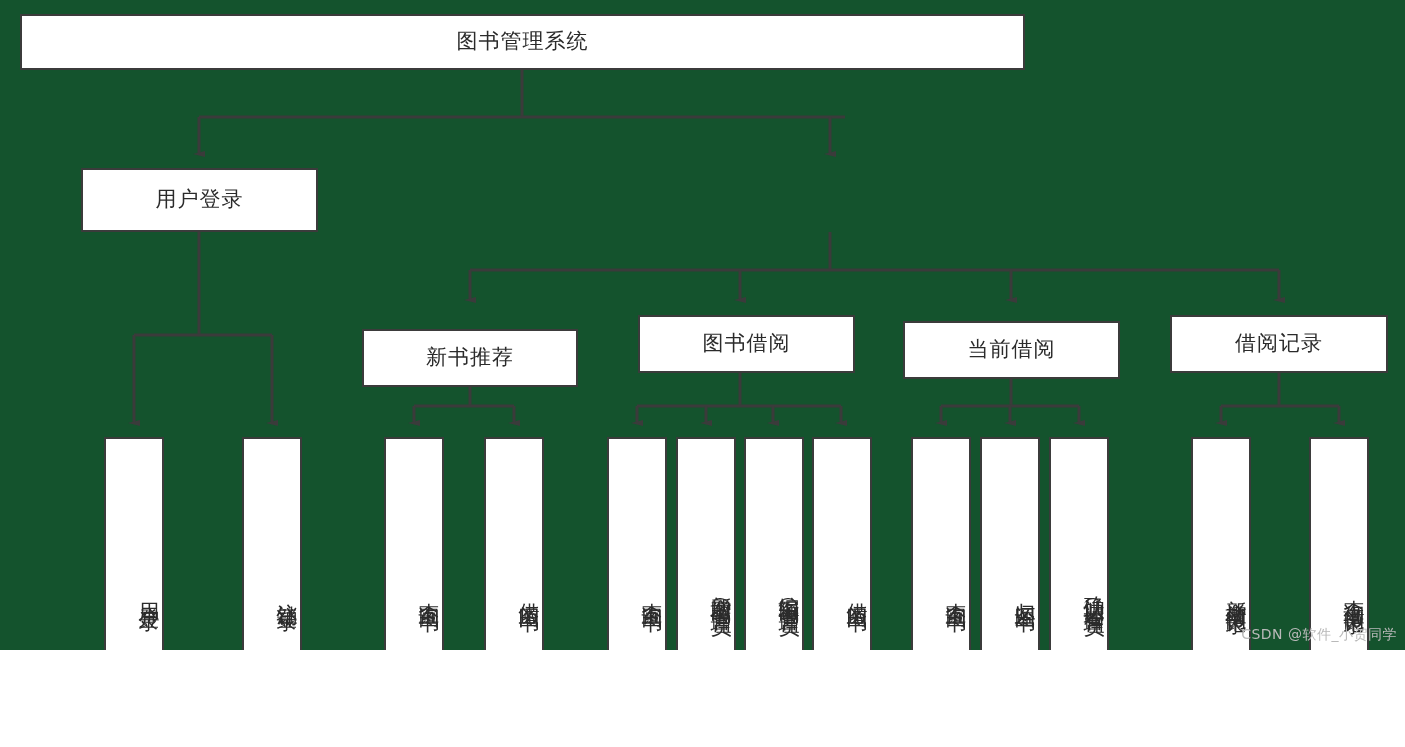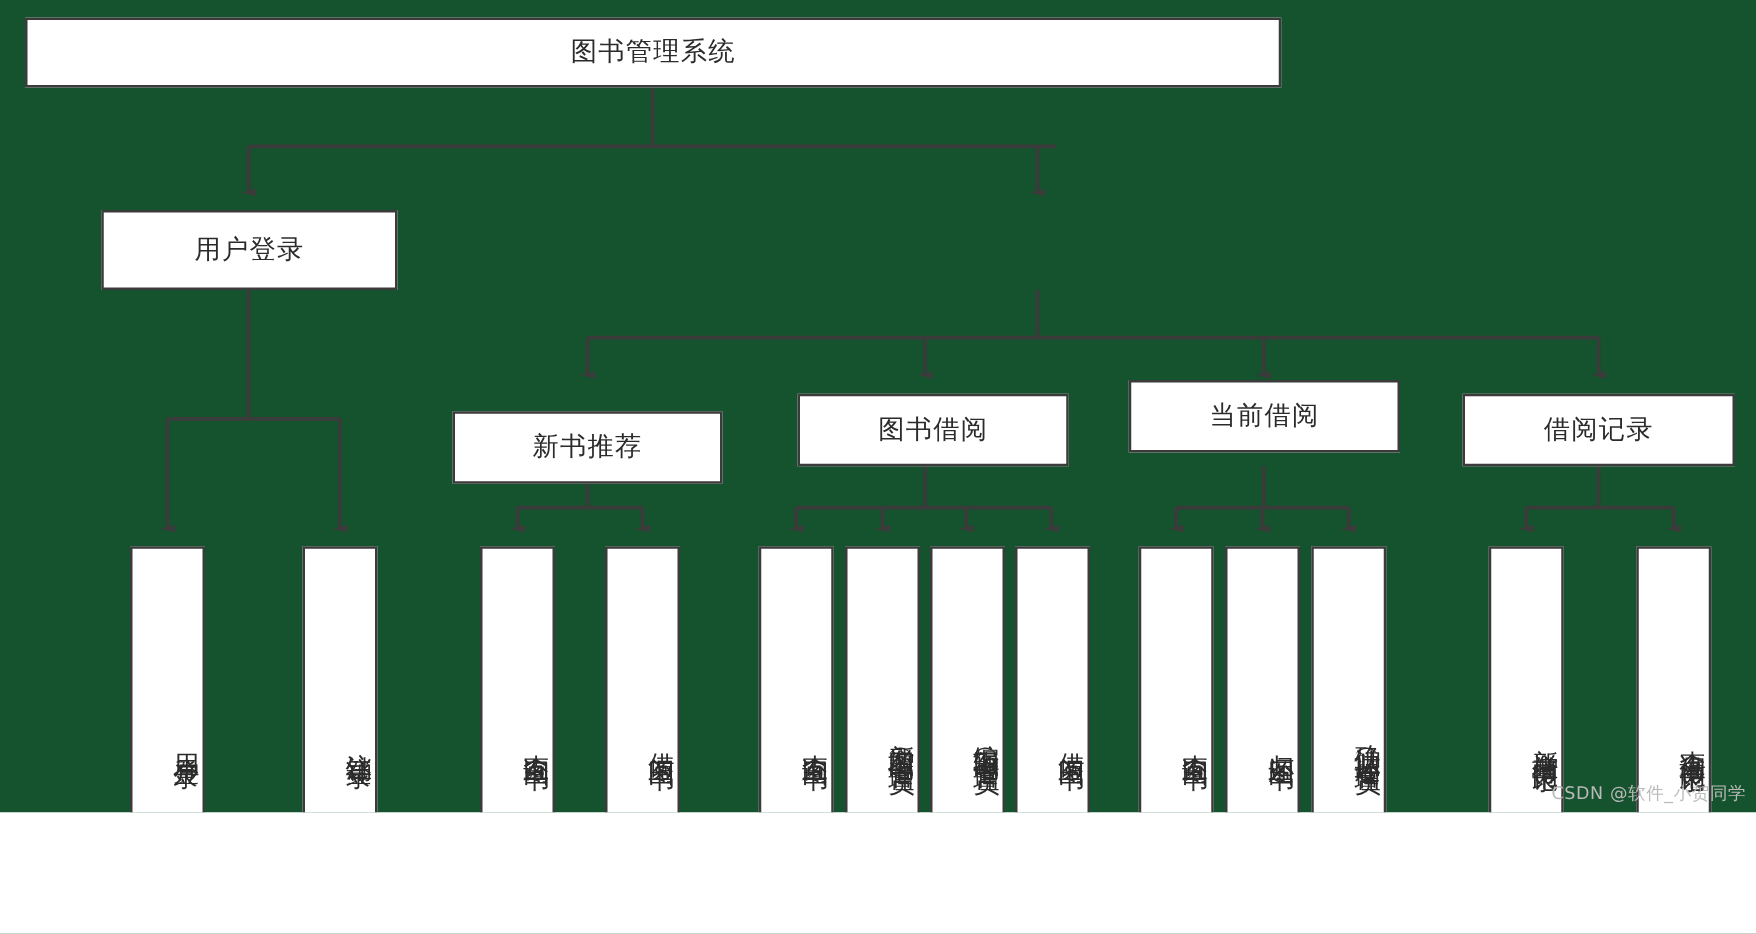--- a/index.html
+++ b/index.html
@@ -127,21 +127,21 @@
   <div class="node horiz" style="left:81px; top:168px; width:237px; height:64px;">
     <span>用户登录</span>
   </div>
 
   <div class="node horiz" style="left:362px; top:329px; width:216px; height:58px;align-items:center;">
     <span>新书推荐</span>
   </div>
   <div class="node horiz" style="left:604px; top:315px; width:217px; height:58px;margin-left:34px;">
     <span>图书借阅</span>
   </div>
-  <div class="node horiz" style="left:903px; top:304px; width:217px; height:58px;">
+  <div class="node horiz" style="left:903px; top:321px; width:217px; height:58px;">
     <span>当前借阅</span>
   </div>
   <div class="node horiz" style="left:1170px; top:315px; width:218px; height:58px;">
     <span>借阅记录</span>
   </div>
 
   <div class="node vert" style="left:104px; top:437px; width:60px; height:296px;">
     <span class="vlabel">用户登录</span>
   </div>
   <div class="node vert" style="left:242px; top:437px; width:60px; height:296px;">

